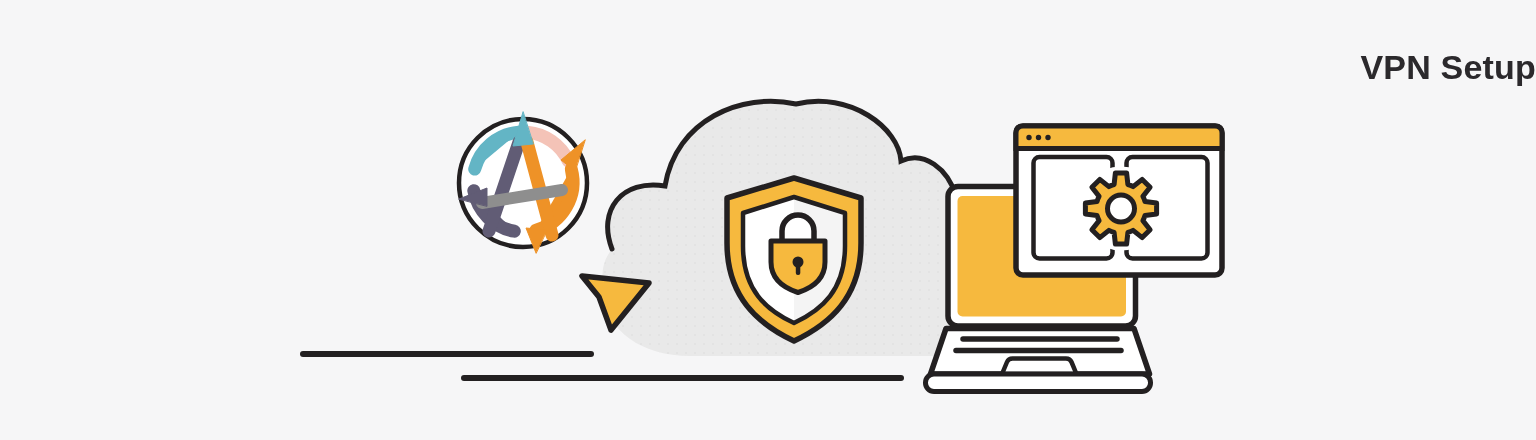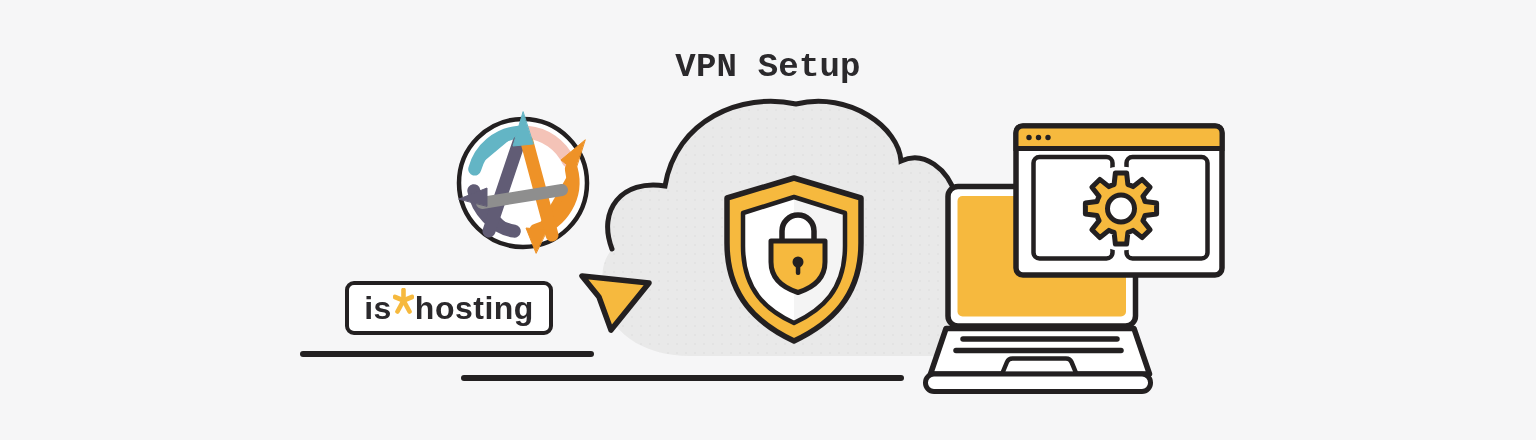--- a/index.html
+++ b/index.html
@@ -8,24 +8,23 @@
     font-family:"Liberation Sans", sans-serif;
   }
   .stage{
     position:relative;
     width:1536px;height:440px;
     overflow:hidden;
     background:var(--page-bg,#F6F6F7);
   }
   .title{
     position:absolute;top:25px;left:0;right:0;
-    text-align:center;
+    text-align:right;
     font-weight:700;font-size:34px;letter-spacing:.2px;
     color:var(--text-dark,#2B292C);
-    font-family:Liberation Mono, monospace;
   }
   .art{position:absolute;left:0;top:0;}
   
   .fill-yellow{fill:var(--accent-yellow,#F6B93E);}
   .fill-white{fill:#ffffff;}
   .fill-gray{fill:var(--cloud-gray,#E9E9E9);}
   .fill-dark{fill:var(--outline-dark,#232021);}
   .stroke-dark{stroke:var(--outline-dark,#232021);}
   .no-fill{fill:none;}
   .teal{fill:var(--logo-teal,#63B5C5);stroke:var(--logo-teal,#63B5C5);}
@@ -135,27 +134,14 @@
         <path class="teal" stroke="none" d="M523,112 L513,146 L533,144 Z"></path>
         <path class="orange" stroke="none" d="M585,140 L561,160 L575,171 Z"></path>
         <path class="slate" stroke="none" d="M459,199 L487,188 L487,206 Z"></path>
         <path class="orange" stroke="none" d="M536,253 L526,228 L547,230 Z"></path>
       </g>
     </g>
   </svg>
 
   <h1 class="title">VPN Setup</h1>
 
-  <div class="brand-box">
-    <span>is</span>
-    <svg class="brand-star" width="21" height="26" viewBox="0 0 21 26">
-      <g stroke="var(--accent-yellow,#F6B93E)" stroke-width="4.6" stroke-linecap="round" fill="none">
-        <line x1="10.5" y1="12.5" x2="10.5" y2="2"></line>
-        <line x1="10.5" y1="12.5" x2="2" y2="9"></line>
-        <line x1="10.5" y1="12.5" x2="19" y2="9"></line>
-        <line x1="10.5" y1="12.5" x2="4.5" y2="23.5"></line>
-        <line x1="10.5" y1="12.5" x2="16.5" y2="23.5"></line>
-      </g>
-    </svg>
-    <span>hosting</span>
-  </div>
 
 </div>
 
 </body></html>

